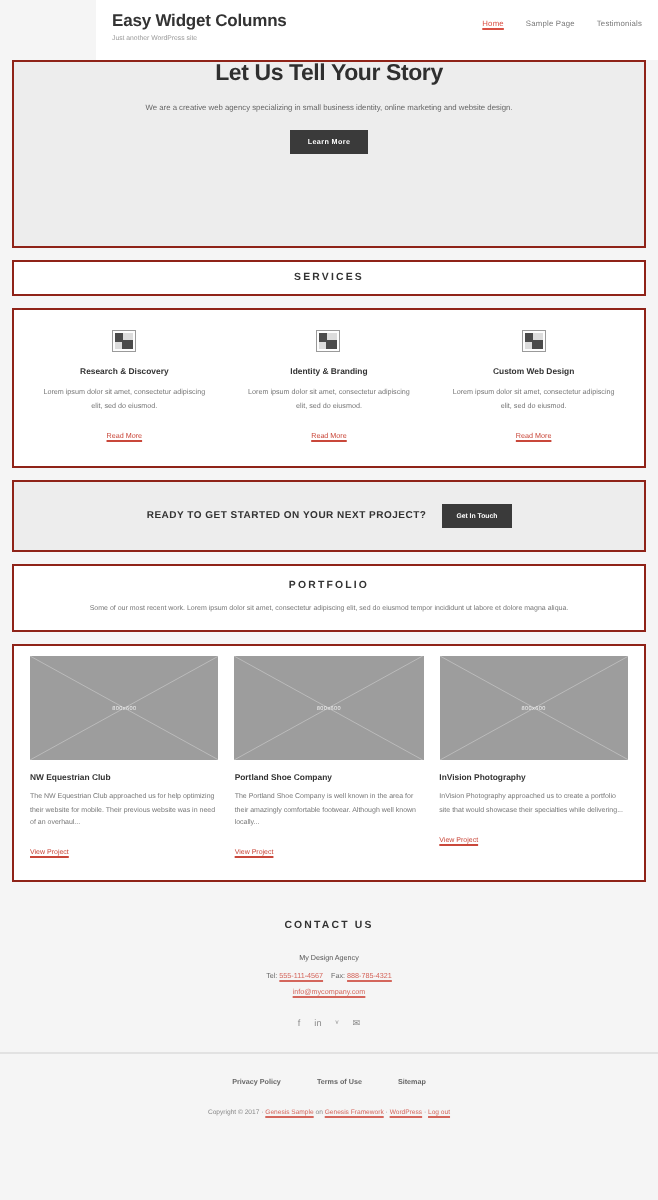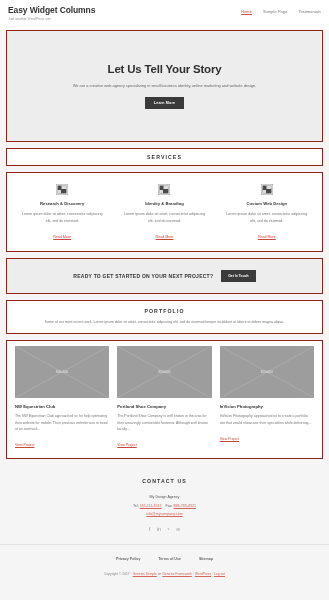--- a/index.html
+++ b/index.html
@@ -10,39 +10,40 @@
     color: #333;
     overflow: hidden;
   }
   .page { width: 329px; height: 600px; position: relative; background: #f5f5f5; }
 
   
   .site-header {
     height: 30px; background: #fff;
     display: flex; align-items: flex-start; justify-content: space-between;
     padding: 5px 8px 0 8px;
+    margin-left: 48px;
   }
   .brand-title { font-size: 8.5px; font-weight: bold; color: #333; letter-spacing: -.1px; line-height: 10px; }
   .brand-tagline { font-size: 3.4px; color: #999; line-height: 6px; margin-top: 1px; }
   .nav { display: flex; gap: 11px; padding-top: 4px; }
   .nav a { font-size: 3.9px; color: #777; text-decoration: none; letter-spacing: .1px; }
   .nav a.is-active { color: #d94f43; text-decoration: underline; }
 
   
   .band {
     border: 1.6px solid #8f2318;
     background: #ededed;
     margin: 0 6px 6px 6px;
     position: relative;
   }
   .band.white { background: #fff; }
 
   
-  .hero { height: 112px; display: flex; flex-direction: column;
-          align-items: center; justify-content: center; padding: 0 30px; }
+  .hero { height: 94px; display: flex; flex-direction: column;
+          align-items: center; padding: 0 30px; }
   .hero-title { font-size: 11.5px; font-weight: bold; color: #2f2f2f; letter-spacing: -.2px; }
   .hero-text { font-size: 3.9px; color: #666; text-align: center; line-height: 7px; margin-top: 7px; max-width: 190px; }
   .btn-dark {
     background: #3a3a3a; color: #fff; font-size: 3.6px; font-weight: bold;
     padding: 4px 9px; margin-top: 8px; letter-spacing: .2px; border: 0; cursor: pointer;
   }
 
   
   .section-band { height: 18px; display: flex; align-items: center; justify-content: center; background:#fff;}
   .section-title { font-size: 5.2px; font-weight: bold; letter-spacing: 1.1px; color: #333; }

